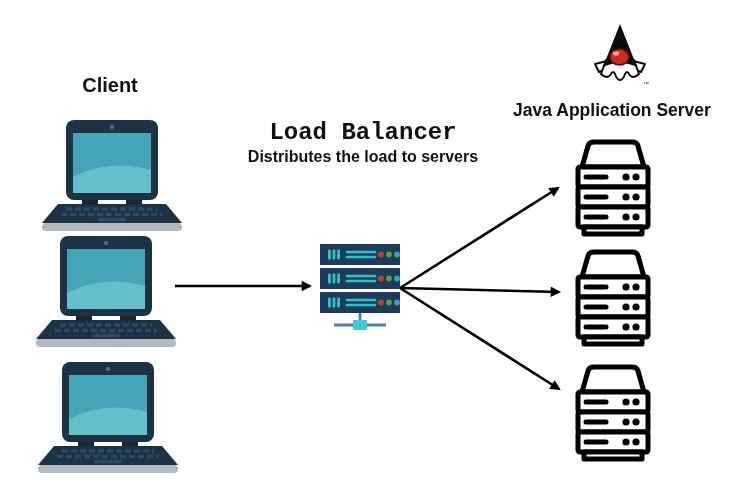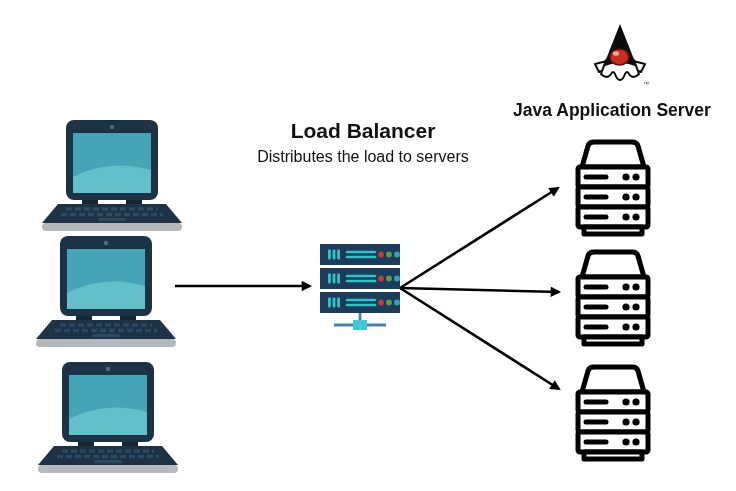--- a/index.html
+++ b/index.html
@@ -4,22 +4,22 @@
 <style>
   html,body{margin:0;padding:0;background:#ffffff;}
   .canvas{
     position:relative;width:736px;height:491px;background:var(--background,#fff);
     font-family:"Liberation Sans","DejaVu Sans",sans-serif;color:var(--text,#111);
     overflow:hidden;
   }
   .abs{position:absolute;}
   .lbl{text-align:center;font-weight:700;}
   .client-label{left:30px;top:74px;width:160px;font-size:20px;}
-  .lb-title{left:213px;top:119px;width:300px;font-size:21px;}
-  .lb-desc{left:203px;top:144px;width:320px;font-size:16px;font-weight:400;text-align:center;line-height:25px;}
+  .lb-title{left:213px;top:119px;width:300px;font-size:24px;font-family:Liberation Mono, monospace;}
+  .lb-desc{left:203px;top:144px;width:320px;font-size:16px;font-weight:700;text-align:center;line-height:25px;}
   .java-label{left:452px;top:100px;width:320px;font-size:17.5px;}
 
   .arrow-layer{left:0;top:0;pointer-events:none;}
   .arrow-line{stroke:var(--arrow,#000);stroke-width:2.6;fill:none;}
 
   
   .lap-body{fill:var(--laptop-body,#1d3244);}
   .lap-screen{fill:var(--laptop-screen,#45a4b5);}
   .lap-screen-light{fill:var(--laptop-screen-light,#63bfc9);}
   .lap-base{fill:var(--laptop-base,#b3b9bc);}
@@ -60,20 +60,21 @@
       <marker id="ah" viewBox="0 0 10 10" refX="8" refY="5" markerWidth="4.5" markerHeight="4" orient="auto-start-reverse">
         <path d="M0,0 L10,5 L0,10 Z" fill="#000"></path>
       </marker>
     </defs>
     <line class="arrow-line" x1="175" y1="286" x2="310" y2="286" marker-end="url(#ah)"></line>
     <line class="arrow-line" x1="400" y1="288" x2="558" y2="188" marker-end="url(#ah)"></line>
     <line class="arrow-line" x1="400" y1="288" x2="559" y2="292" marker-end="url(#ah)"></line>
     <line class="arrow-line" x1="400" y1="288" x2="559" y2="389" marker-end="url(#ah)"></line>
   </svg>
 
+  <div class="abs lbl client-label">Client</div>
 
   <svg class="abs" style="left:42px;top:120px" width="140" height="112" viewBox="0 0 140 112">
     <rect class="lap-body" x="24" y="0" width="92" height="80" rx="8"></rect>
     <circle class="lap-cam" cx="70" cy="7" r="2.2"></circle>
     <rect class="lap-screen" x="31" y="13" width="78" height="60"></rect>
     <path class="lap-screen-light" d="M31,57 C58,43 86,43 109,50 L109,73 L31,73 Z"></path>
     <rect class="lap-hinge" x="40" y="80" width="16" height="6"></rect>
     <rect class="lap-hinge" x="84" y="80" width="16" height="6"></rect>
     <polygon class="lap-body" points="16,84 124,84 140,103 0,103"></polygon>
     <line class="lap-key" x1="24" y1="89" x2="116" y2="89" stroke-width="3.5" stroke-dasharray="6 3"></line>

